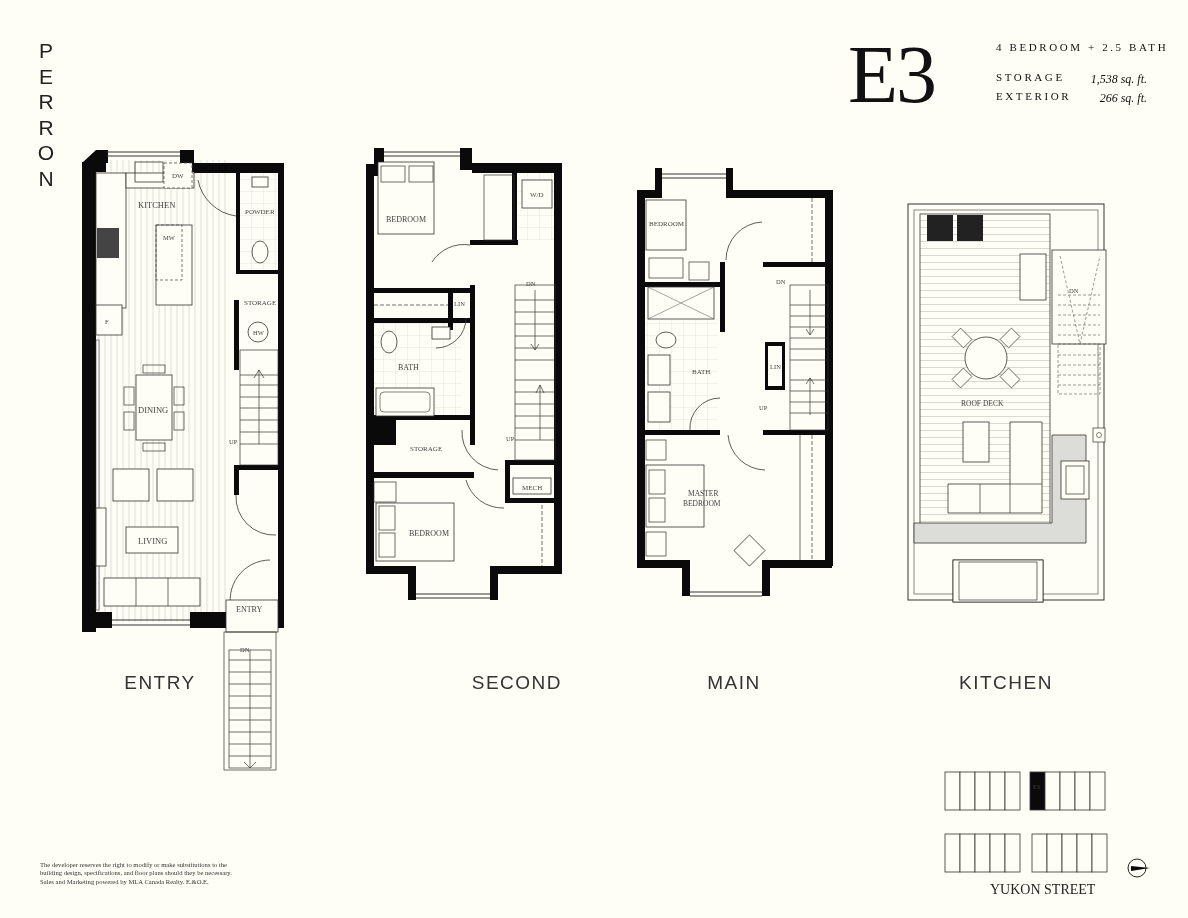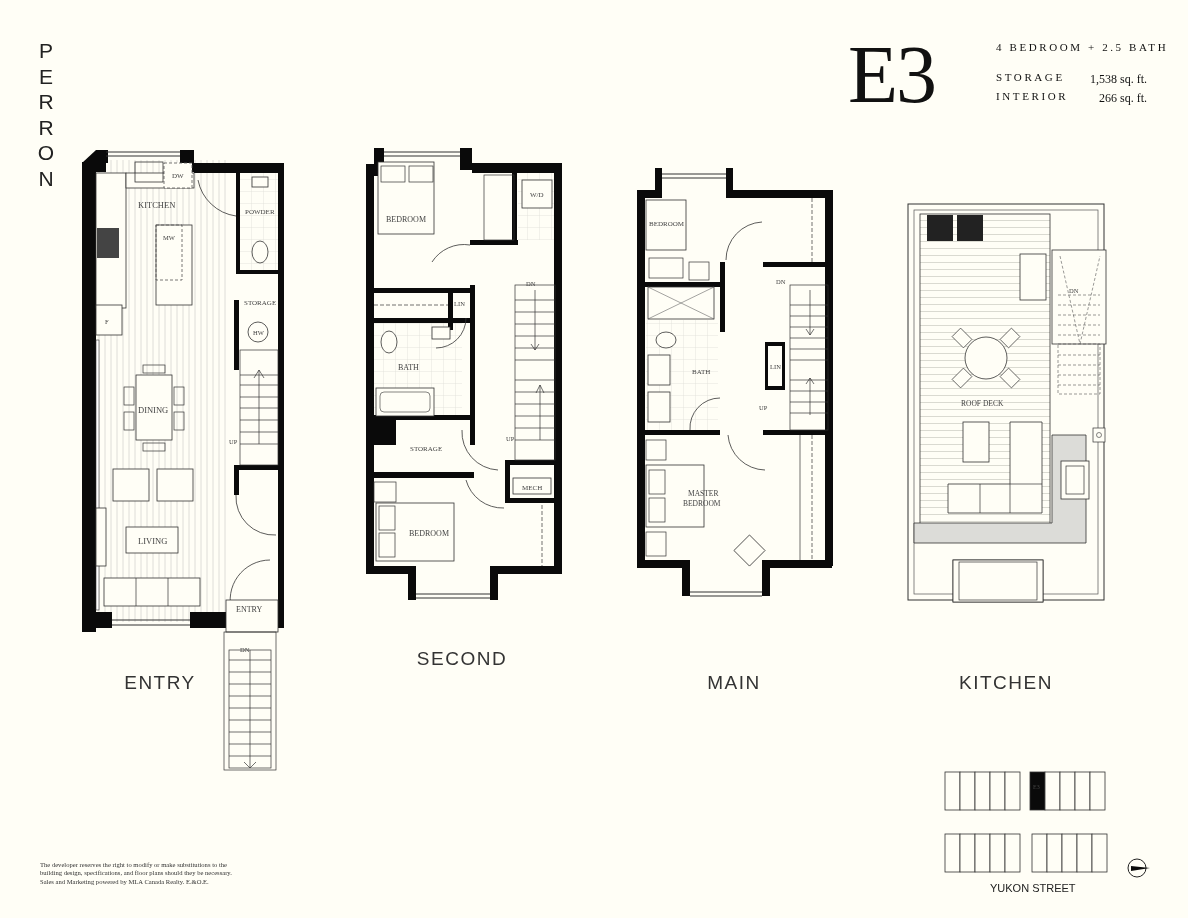--- a/index.html
+++ b/index.html
@@ -4,44 +4,44 @@
 <style>
   html, body { margin:0; padding:0; }
   body { width:1188px; height:918px; background:#fffef6; position:relative; overflow:hidden;
          font-family:"Liberation Serif", serif; color:#111; }
   .abs { position:absolute; }
   .brand { left:34px; top:38px; width:24px; font-family:"Liberation Sans", sans-serif; font-weight:300;
            font-size:21px; line-height:25.5px; color:#222; text-align:center; }
   .brand span { display:block; }
   .unit-code { left:848px; top:30px; font-size:82px; line-height:90px; font-weight:400; letter-spacing:-2px; }
   .meta-line { font-family:"Liberation Serif", serif; font-size:11px; letter-spacing:2.6px; color:#111;margin-left:30px; }
-  .meta-val { font-size:12px; color:#111; text-align:right; width:110px; }
+  .meta-val { font-size:12px; color:#111; text-align:right; width:110px;font-style:italic; }
   .level-label { font-family:"Liberation Sans", sans-serif; font-size:19px; letter-spacing:1.5px; color:#333;
                  font-weight:300; text-align:center; width:200px; }
   .disclaimer { left:40px; top:861px; width:240px; font-size:6.6px; line-height:8.3px; color:#333; }
   svg text { font-family:"Liberation Serif", serif; fill:#444; }
-  .keyplan-label { left:990px; top:882px; font-size:11px; color:#222; font-family:Liberation Sans, sans-serif; }
+  .keyplan-label { left:990px; top:882px; font-size:14px; color:#222; font-family:Liberation Serif, serif; }
 </style>
 </head>
 <body>
 
 <div class="abs brand">
   <span>P</span>
   <span>E</span>
   <span>R</span>
   <span>R</span>
   <span>O</span>
   <span>N</span>
 </div>
 
 <div class="abs unit-code">E3</div>
 <div class="abs meta-line" style="left:966px;top:41px;">4 BEDROOM + 2.5 BATH</div>
 <div class="abs meta-line" style="left:966px;top:71px;">STORAGE</div>
 <div class="abs meta-val" style="left:1037px;top:72px;">1,538 sq. ft.</div>
-<div class="abs meta-line" style="left:966px;top:90px;">INTERIOR</div>
+<div class="abs meta-line" style="left:966px;top:90px;">EXTERIOR</div>
 <div class="abs meta-val" style="left:1037px;top:91px;">266 sq. ft.</div>
 
 <svg class="abs" style="left:0;top:0;" width="1188" height="918">
   <defs>
     <pattern id="vstripe" width="6" height="10" patternUnits="userSpaceOnUse">
       <rect width="6" height="10" fill="#fffef6"></rect>
       <line x1="3" y1="0" x2="3" y2="10" stroke="#d6d6cf" stroke-width="0.8"></line>
     </pattern>
     <pattern id="hstripe" width="10" height="7" patternUnits="userSpaceOnUse">
       <rect width="10" height="7" fill="#fffef6"></rect>
@@ -352,21 +352,21 @@
     <rect x="1092" y="834" width="15" height="38"></rect>
     <text x="1033" y="789" font-size="6" fill="#fff" stroke="none">E3</text>
   </g>
   <g>
     <circle cx="1137" cy="868" r="9" fill="none" stroke="#222" stroke-width="1"></circle>
     <path d="M1131 866 L1150 868 L1131 871 Z" fill="#0a0a0a"></path>
   </g>
 </svg>
 
 <div class="abs level-label" style="left:60px;top:672px;">ENTRY</div>
-<div class="abs level-label" style="left:362px;top:648px;">SECOND</div>
+<div class="abs level-label" style="left:362px;top:672px;text-align:right;">SECOND</div>
 <div class="abs level-label" style="left:634px;top:672px;">MAIN</div>
 <div class="abs level-label" style="left:906px;top:672px;">KITCHEN</div>
 
 <div class="abs keyplan-label">YUKON STREET</div>
 
 <div class="abs disclaimer">
   <div>The developer reserves the right to modify or make substitutions to the</div>
   <div>building design, specifications, and floor plans should they be necessary.</div>
   <div>Sales and Marketing powered by MLA Canada Realty. E.&amp;O.E.</div>
 </div>

